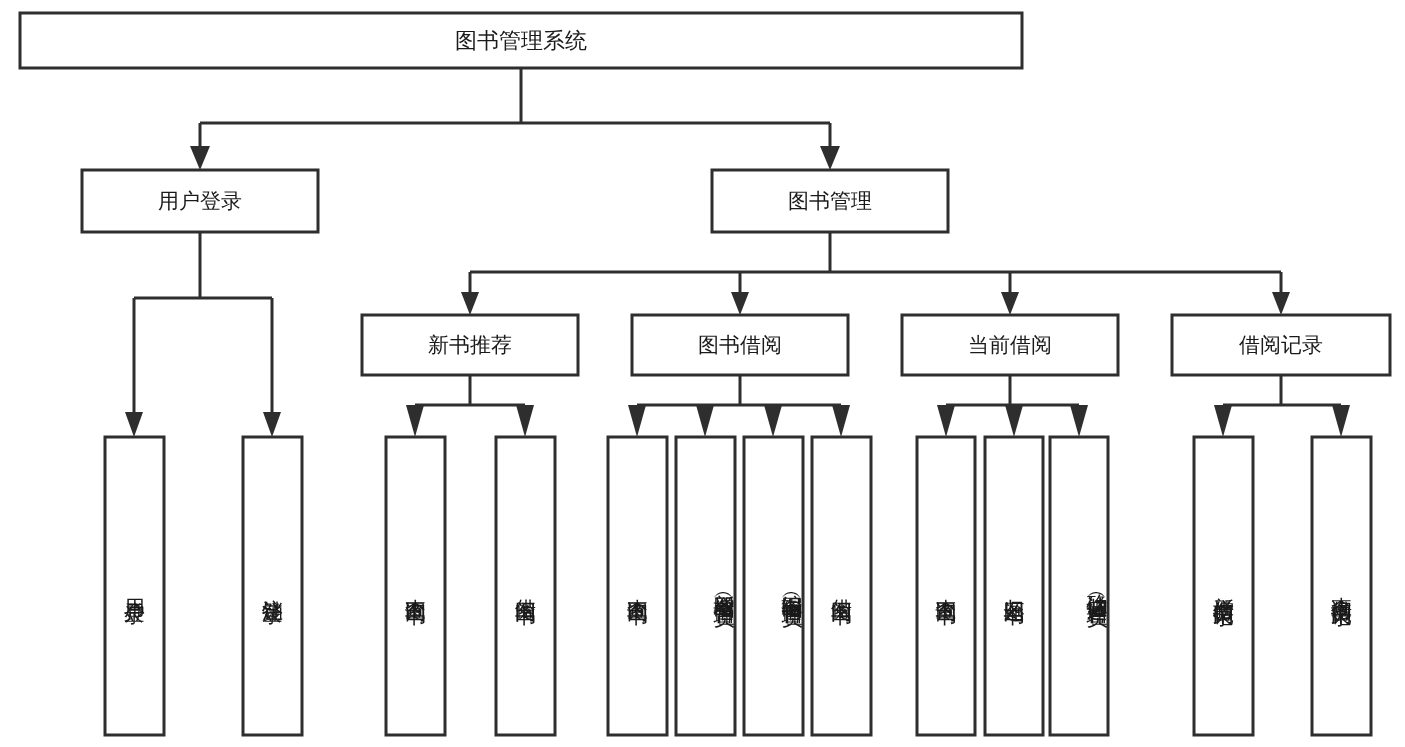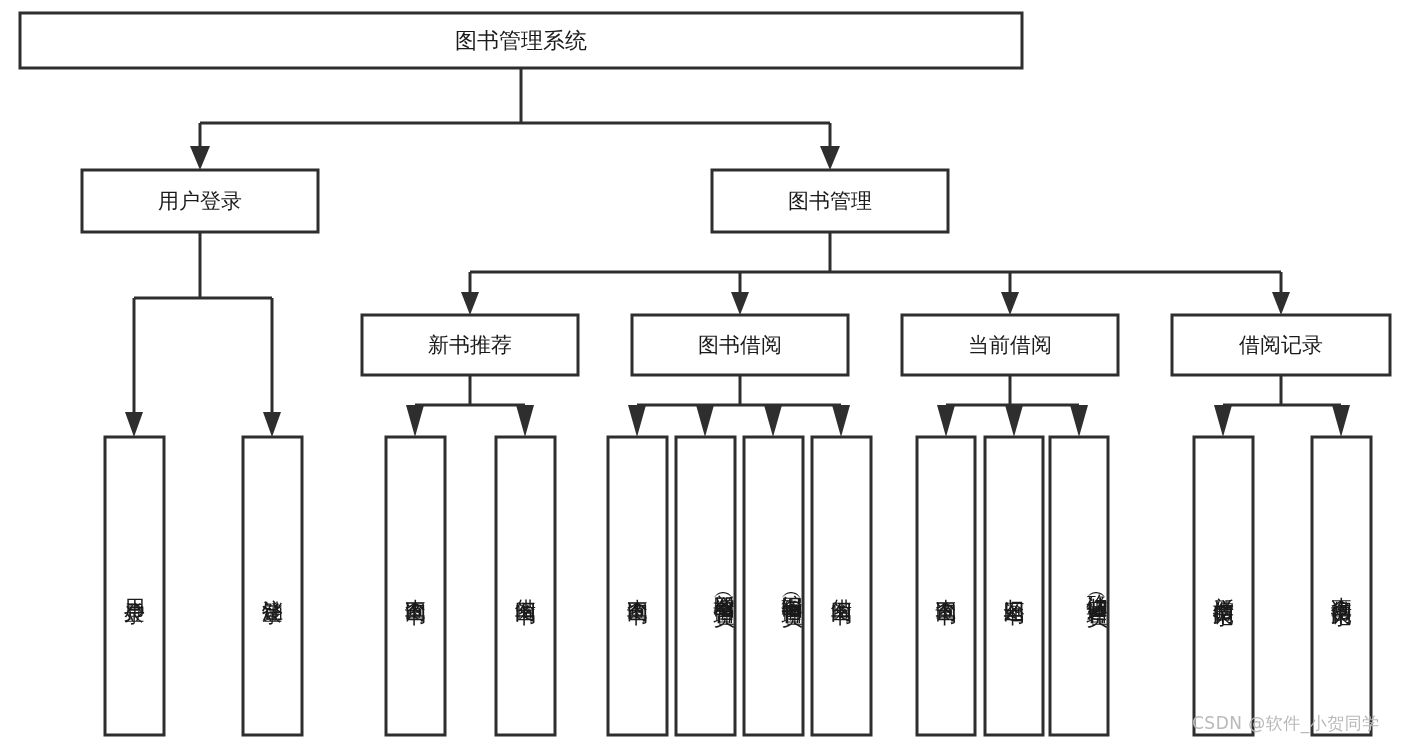--- a/index.html
+++ b/index.html
@@ -243,15 +243,14 @@
   <div class="leaf-label" style="left:744px; top:437px; width:59px; height:298px; display:flex; align-items:flex-start; justify-content:center;">编辑图书（管理员）</div>
   <div class="leaf-label" style="left:812px; top:437px; width:59px; height:298px; display:flex; align-items:center; justify-content:center;">借阅图书</div>
 
   <div class="leaf-label" style="left:917px; top:437px; width:58px; height:298px; display:flex; align-items:center; justify-content:center;">查询图书</div>
   <div class="leaf-label" style="left:985px; top:437px; width:58px; height:298px; display:flex; align-items:center; justify-content:center;">归还图书</div>
   <div class="leaf-label" style="left:1050px; top:437px; width:58px; height:298px; display:flex; align-items:flex-start; justify-content:center;">确认归还（管理员）</div>
 
   <div class="leaf-label" style="left:1194px; top:437px; width:59px; height:298px; display:flex; align-items:center; justify-content:center;">新增借阅记录</div>
   <div class="leaf-label" style="left:1312px; top:437px; width:59px; height:298px; display:flex; align-items:center; justify-content:center;">查询借阅记录</div>
 
-  <div class="watermark">CSDN @软件_小贺同学</div>
 
 </div>
 
 </body></html>

